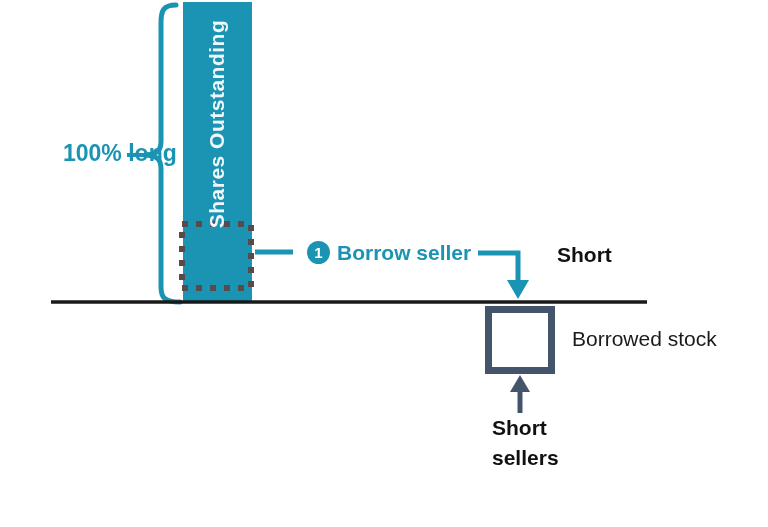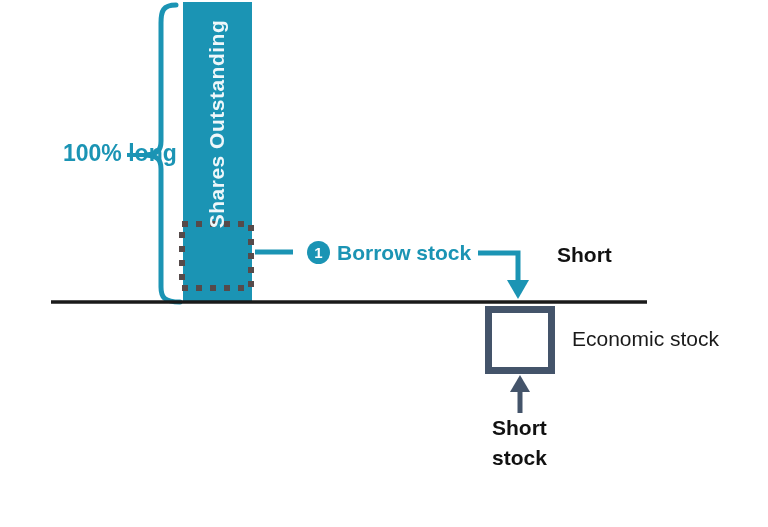--- a/index.html
+++ b/index.html
@@ -109,27 +109,27 @@
     <polygon class="fill-slate" points="520,375 510,392 530,392"></polygon>
   </svg>
 
   <div class="bar-label-wrap">
     <span class="bar-label">Shares Outstanding</span>
   </div>
 
   <div class="brace-label">100% long</div>
 
   <div class="step1-badge">1</div>
-  <div class="step1-label">Borrow stock</div>
+  <div class="step1-label">Borrow seller</div>
 
   <div class="short-sellers">
     <div>Short</div>
   </div>
 
-  <div class="borrowed-stock">Economic stock</div>
+  <div class="borrowed-stock">Borrowed stock</div>
 
   <div class="short-seller">
     <div>Short</div>
-    <div>stock</div>
+    <div>sellers</div>
   </div>
 
 
 </div>
 
 </body></html>

